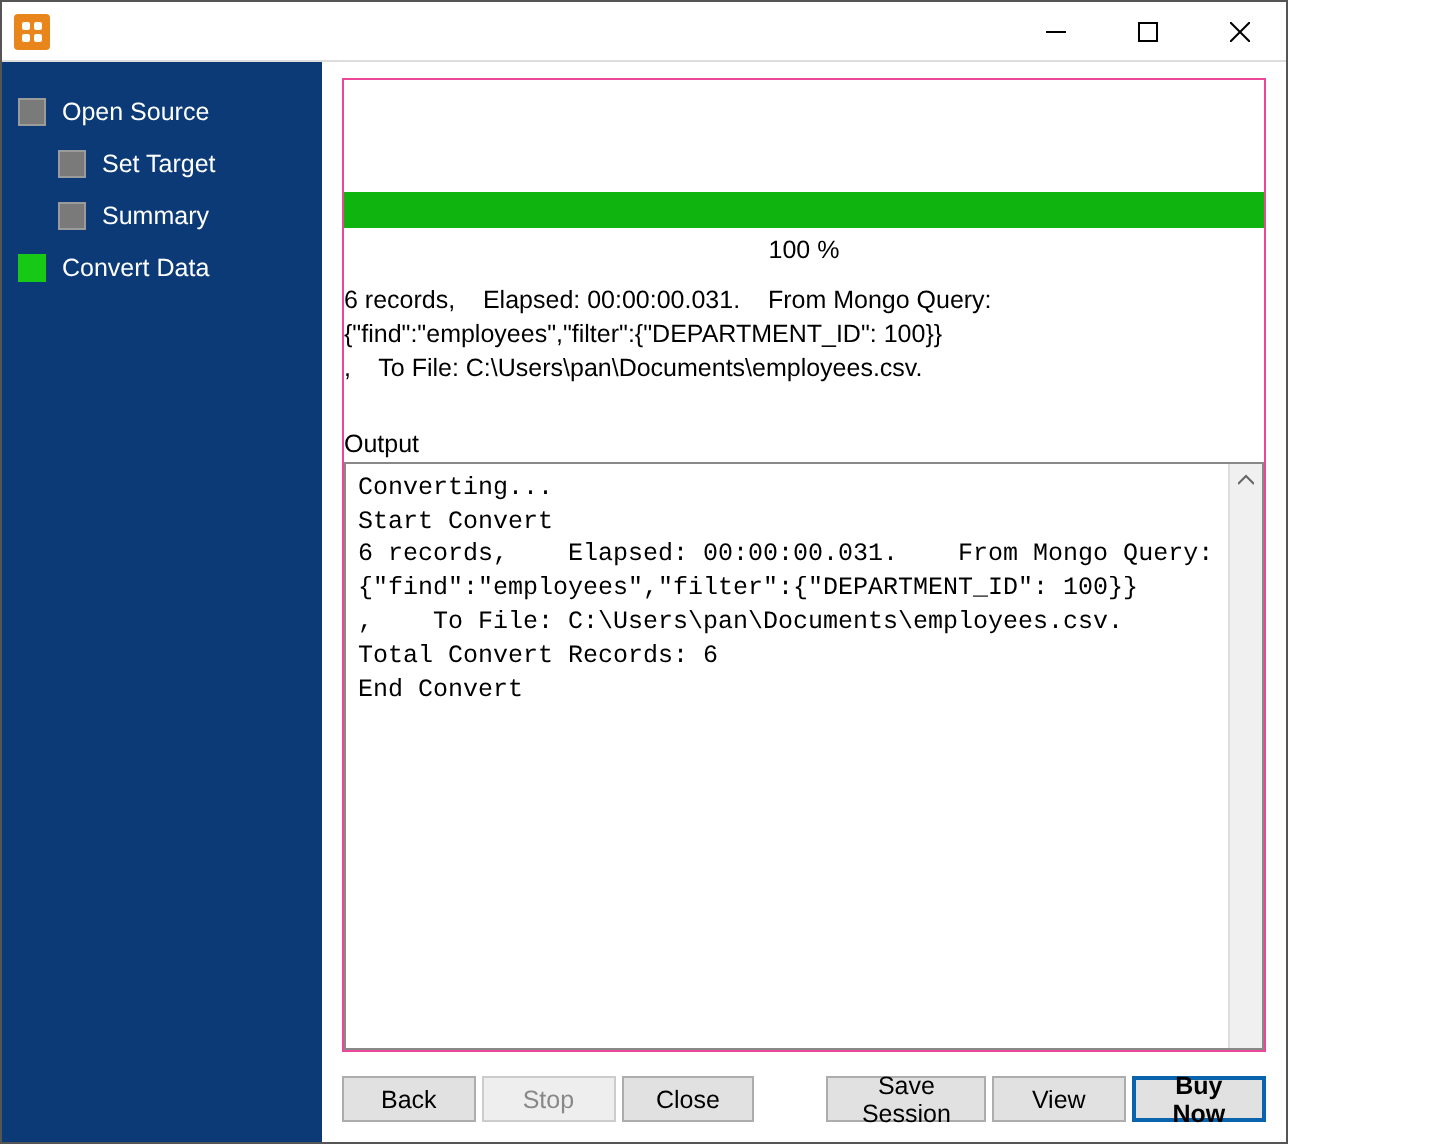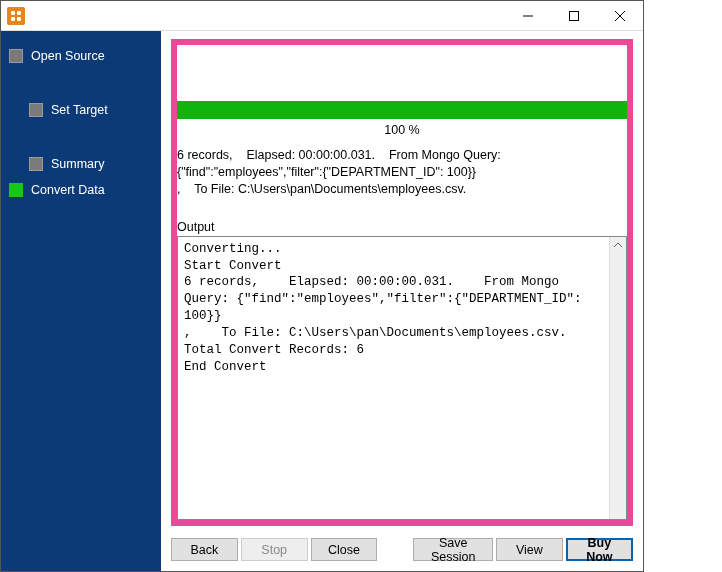--- a/index.html
+++ b/index.html
@@ -49,34 +49,34 @@
     display:flex;align-items:center;
     padding:6px 6px 6px 8px;
     gap:8px;
     cursor:pointer;
   }
   .step .box{
     width:14px;height:14px;
     background:#7a7a7a;
     border:1px solid #9a9a9a;
   }
-  .step.sub{padding-left:28px;margin-top:28px;}
+  .step.sub{padding-left:28px;}
   .step.active .box{
     background:#17c916;border-color:#17c916;
   }
   .step.active{font-weight:normal;}
   .content{
     flex:1;
     padding:8px 10px 8px 10px;
     display:flex;flex-direction:column;
     min-width:0;
   }
   .content-inner{
     flex:1;
-    border:6px solid #ec4899;
+    border:1px solid #ec4899;
     display:flex;flex-direction:column;
     min-height:0;
     padding-top:56px;
   }
   .progress{
     height:18px;background:#0fb40f;width:100%;
   }
   .progress-label{
     text-align:center;font-size:12.5px;margin:4px 0 10px 0;
   }

